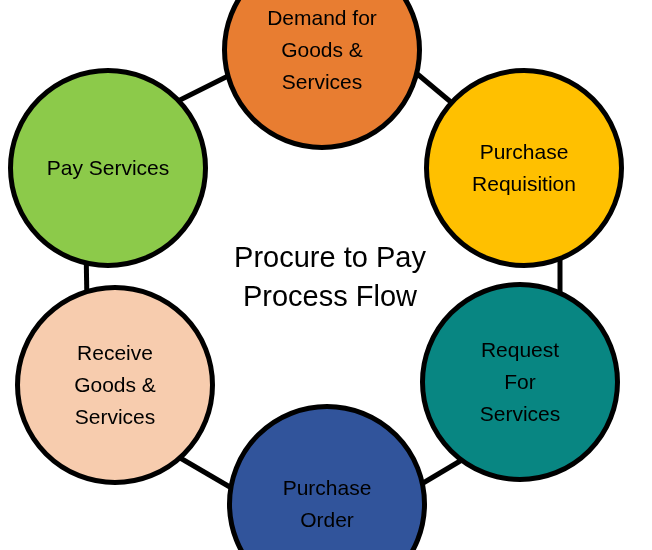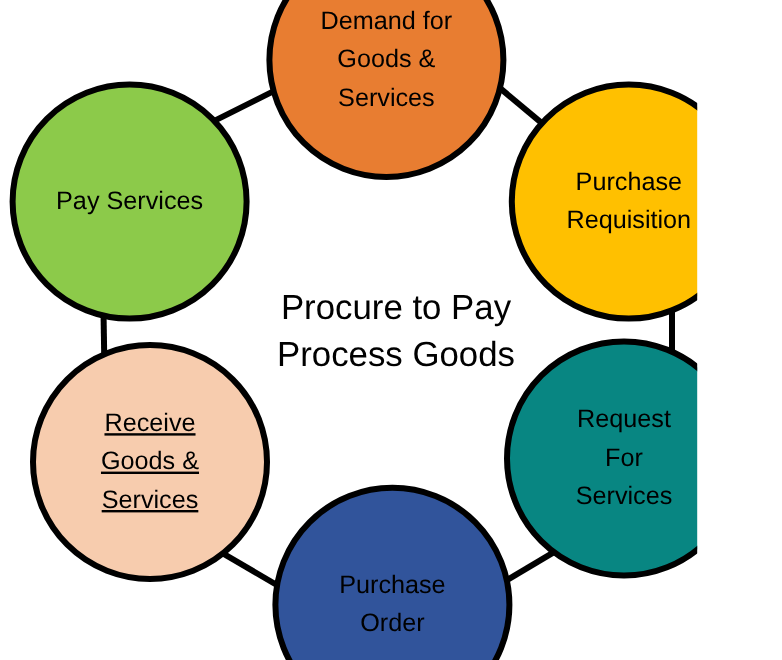--- a/index.html
+++ b/index.html
@@ -3,21 +3,21 @@
 <meta charset="utf-8">
 <style>
   html, body {
     margin: 0;
     padding: 0;
     background: #ffffff;
     font-family: "Liberation Sans", sans-serif;
   }
   #canvas {
     position: relative;
-    width: 581px;
+    width: 652px;
     height: 550px;
     overflow: hidden;
     background: #ffffff;
   }
   #connectors {
     position: absolute;
     left: 0;
     top: 0;
     z-index: 0;
   }
@@ -38,21 +38,21 @@
     text-align: center;
     font-size: 21px;
     line-height: 32px;
     color: #000000;
   }
   
   .n1 { left: 222px; top: -50px; }   
   .n2 { left: 424px; top: 68px; }    
   .n3 { left: 420px; top: 282px; }   
   .n4 { left: 227px; top: 404px; }   
-  .n5 { left: 25px;  top: 285px; text-decoration: underline; }   
+  .n5 { left: 15px;  top: 285px; }   
   .n6 { left: 8px;   top: 68px; }    
   #diagram-title {
     position: absolute;
     left: 330px;
     top: 238px;
     transform: translateX(-50%);
     white-space: pre-line;
     text-align: center;
     font-size: 29px;
     line-height: 39px;
@@ -100,15 +100,15 @@
     <span class="node-label">Receive
 Goods &amp;
 Services</span>
   </div>
 
   <div class="node n6" style="background-color: rgb(140, 202, 74);">
     <span class="node-label">Pay Services</span>
   </div>
 
   <div id="diagram-title">Procure to Pay
-Process Goods</div>
+Process Flow</div>
 
 </div>
 
 </body></html>

